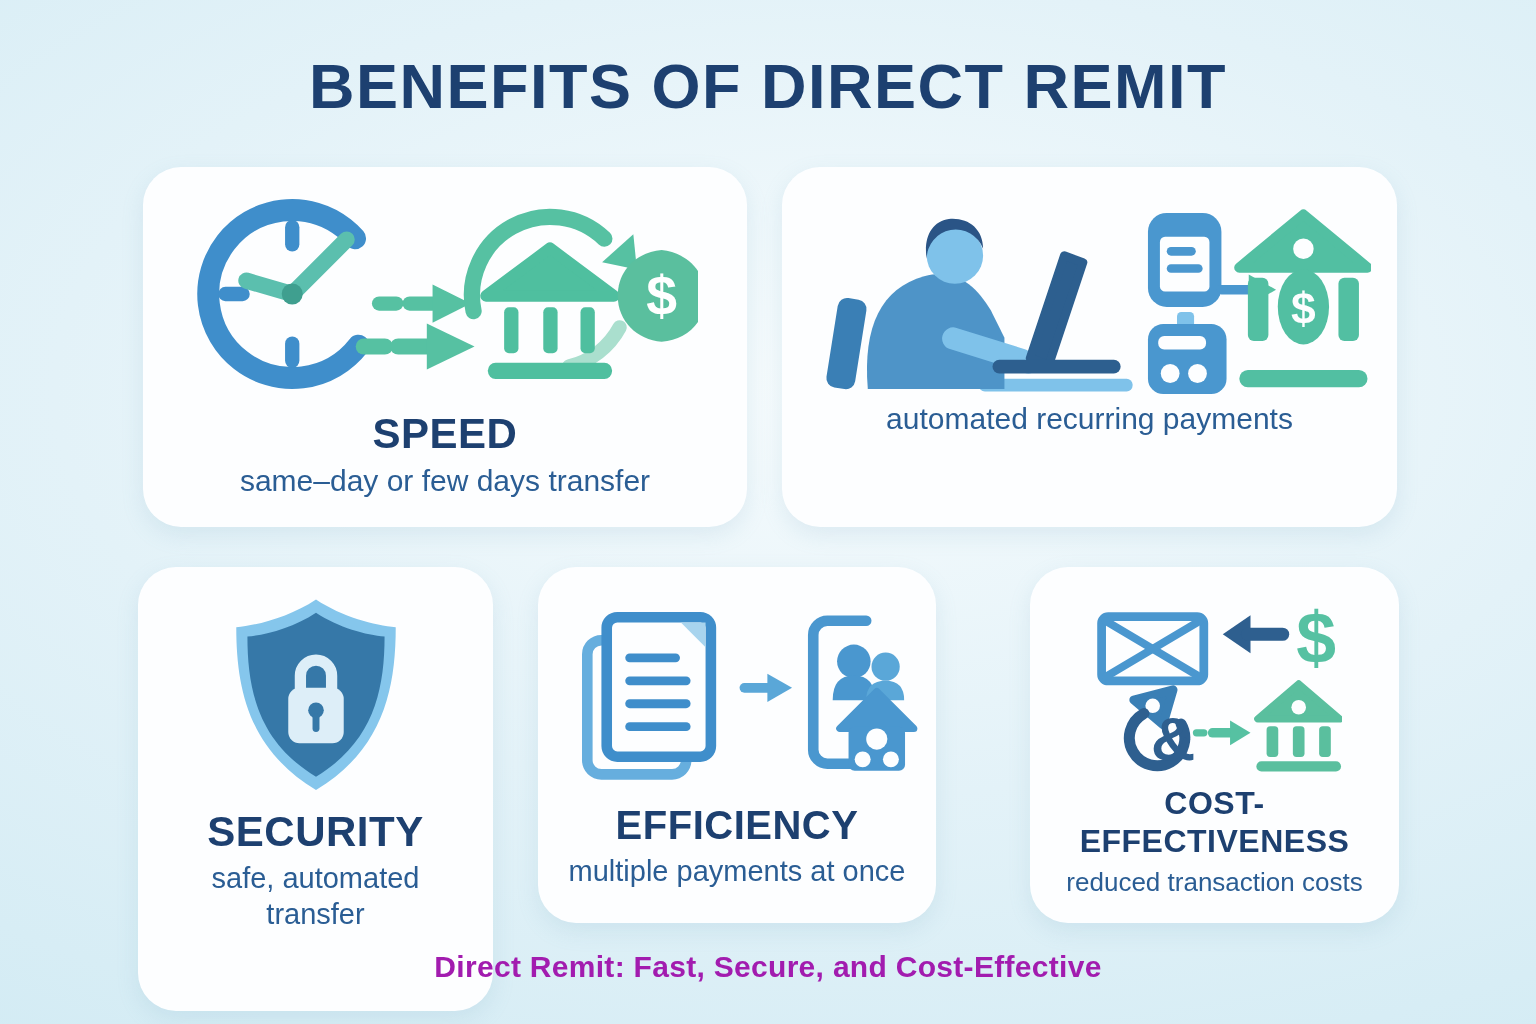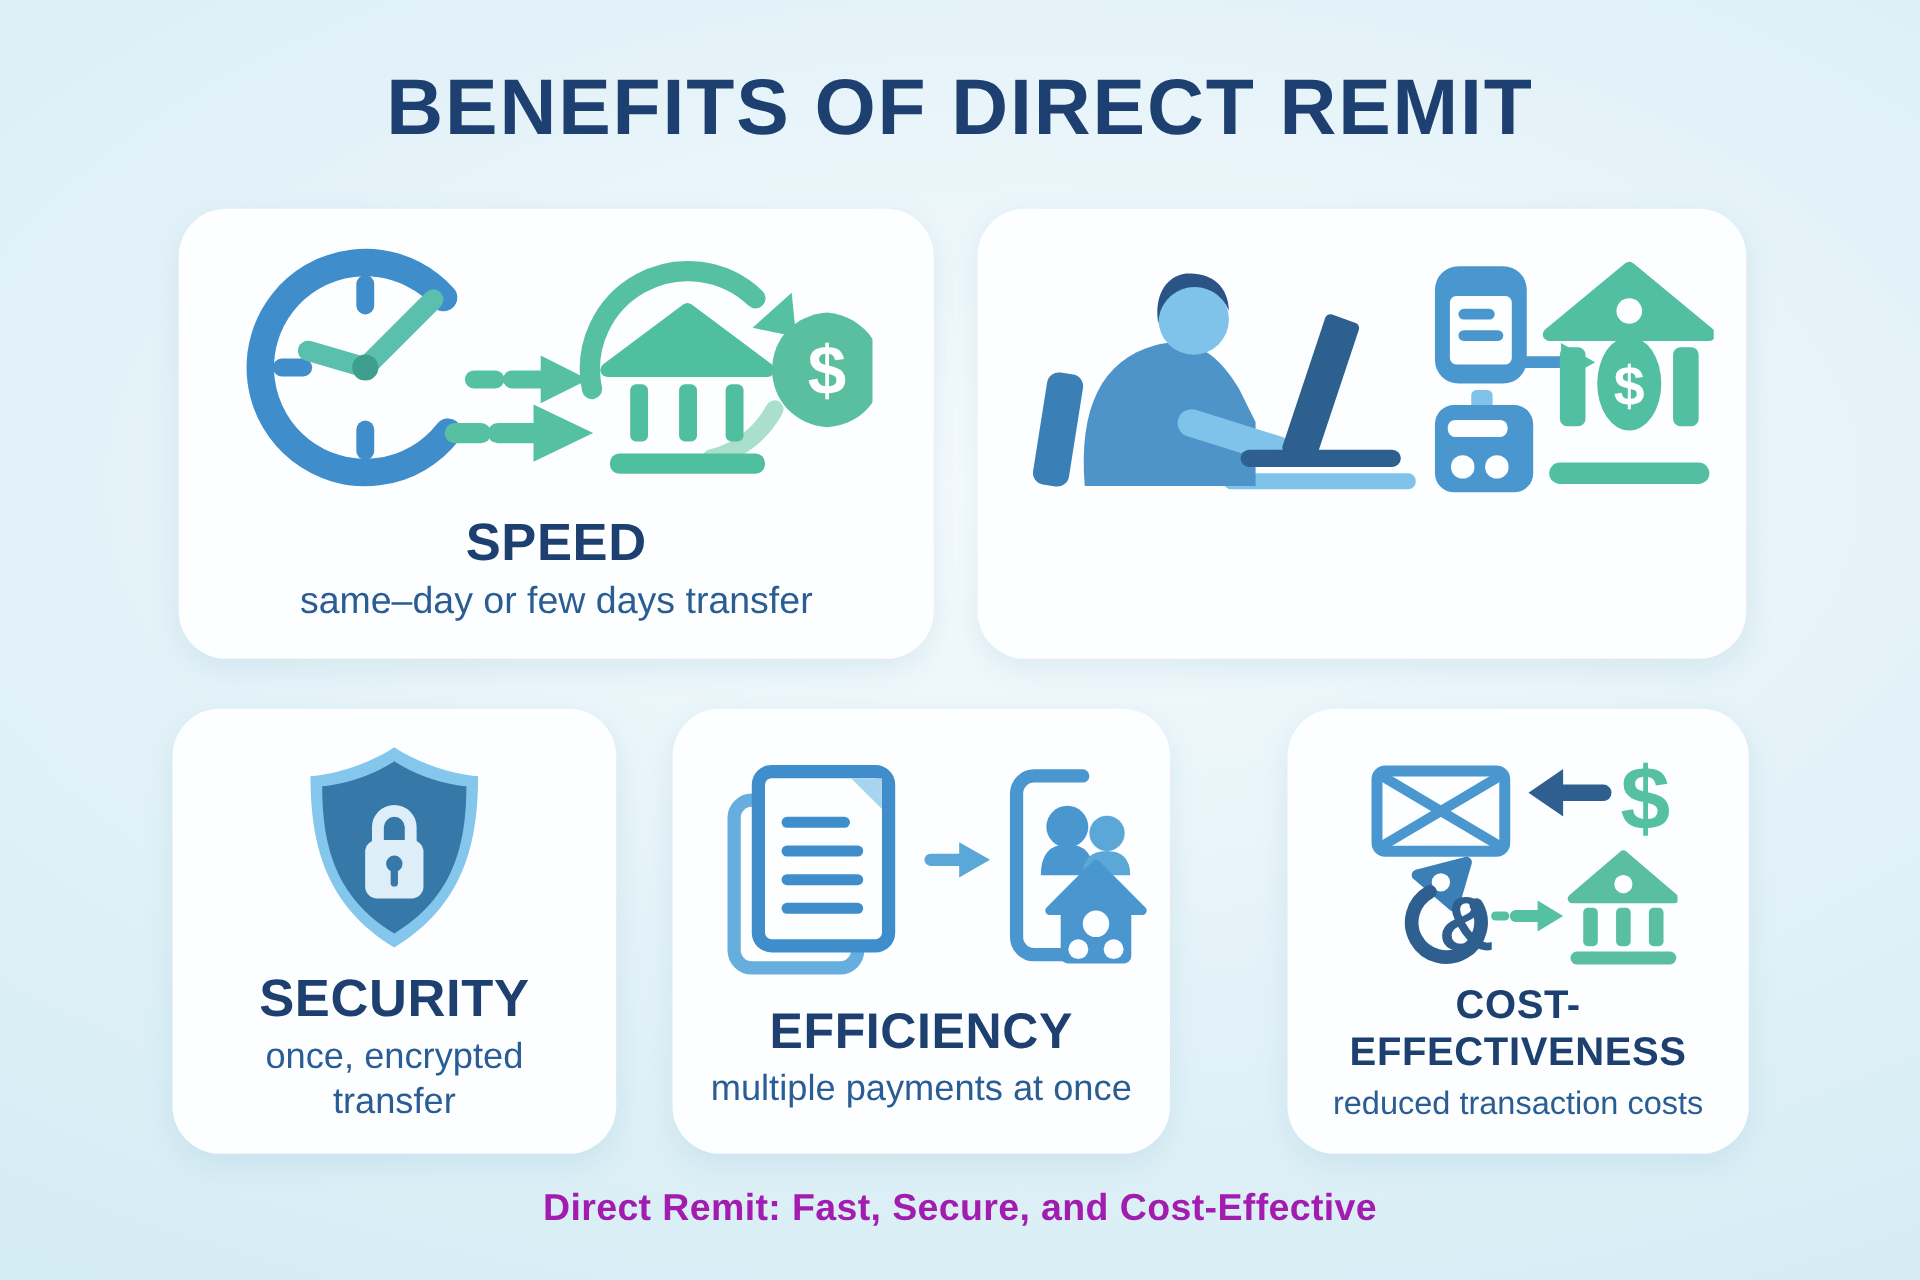--- a/index.html
+++ b/index.html
@@ -22,21 +22,21 @@
     background:#fdfeff;
     border-radius:38px;
     box-shadow:0 8px 22px rgba(118,168,194,.16);
     display:flex;flex-direction:column;align-items:center;
     box-sizing:border-box;
     padding:22px 20px 24px;
     text-align:center;
   }
   .card-speed{left:143px;top:167px;width:604px;height:360px;}
   .card-convenience{left:782px;top:167px;width:615px;height:360px;}
-  .card-security{left:138px;top:567px;width:355px;height:356px;}
+  .card-security{left:138px;top:567px;width:355px;height:444px;}
   .card-efficiency{left:538px;top:567px;width:398px;height:356px;}
   .card-cost{left:1030px;top:567px;width:369px;height:356px;}
 
   .icon-strip{display:flex;align-items:center;justify-content:center;}
   .icon-strip svg{display:block;height:100%;width:auto;}
   .card-speed .icon-strip{height:210px;}
   .card-convenience .icon-strip{height:205px;}
   .card-security .icon-strip{height:208px;}
   .card-efficiency .icon-strip{height:203px;}
   .card-cost .icon-strip{height:192px;}
@@ -147,37 +147,38 @@
           <polygon points="580,30 505,92 655,92" stroke="#52bfa2" stroke-width="12" stroke-linejoin="round"></polygon>
           <circle cx="580" cy="70" r="12" fill="#fdfeff"></circle>
           <rect x="515" y="104" width="24" height="74" rx="7"></rect>
           <rect x="621" y="104" width="24" height="74" rx="7"></rect>
           <ellipse cx="580" cy="138" rx="30" ry="44"></ellipse>
           <text x="580" y="158" text-anchor="middle" font-size="52" font-weight="700" font-family="Liberation Sans, sans-serif" fill="#fdfeff">$</text>
           <rect x="505" y="212" width="150" height="20" rx="10"></rect>
         </g>
       </svg>
     </div>
+    <p class="card-subtitle">automated recurring payments</p>
   </section>
 
   <section class="card card-security">
     <div class="icon-strip">
       <svg viewBox="0 0 240 240" xmlns="http://www.w3.org/2000/svg">
         <g>
           <path d="M120 12 C150 32 188 42 212 44 C212 118 196 186 120 232 C44 186 28 118 28 44 C52 42 90 32 120 12 Z" fill="#85c6ec"></path>
           <path d="M120 12 C150 32 188 42 212 44 C212 118 196 186 120 232 C44 186 28 118 28 44 C52 42 90 32 120 12 Z" fill="#3678a8" transform="translate(16.8 17.1) scale(0.86)"></path>
           <path d="M102 118 V100 A18 18 0 0 1 138 100 V118" fill="none" stroke="#ddeef8" stroke-width="13"></path>
           <rect x="88" y="114" width="64" height="64" rx="13" fill="#ddeef8"></rect>
           <circle cx="120" cy="140" r="9" fill="#3678a8"></circle>
           <rect x="116" y="144" width="8" height="21" rx="4" fill="#3678a8"></rect>
         </g>
       </svg>
     </div>
     <h2 class="card-title">SECURITY</h2>
-    <p class="card-subtitle">once, encrypted transfer</p>
+    <p class="card-subtitle">safe, automated transfer</p>
   </section>
 
   <section class="card card-efficiency">
     <div class="icon-strip">
       <svg viewBox="0 0 420 230" xmlns="http://www.w3.org/2000/svg">
         <g>
           <rect x="40" y="58" width="112" height="152" rx="16" fill="none" stroke="#66aede" stroke-width="12"></rect>
           <rect x="62" y="32" width="118" height="158" rx="12" fill="#fdfeff" stroke="#3f8ecb" stroke-width="12"></rect>
           <polygon points="146,38 174,38 174,66" fill="#a8d4ee"></polygon>
           <line x1="88" y1="78" x2="140" y2="78" stroke="#3f8ecb" stroke-width="10" stroke-linecap="round"></line>

